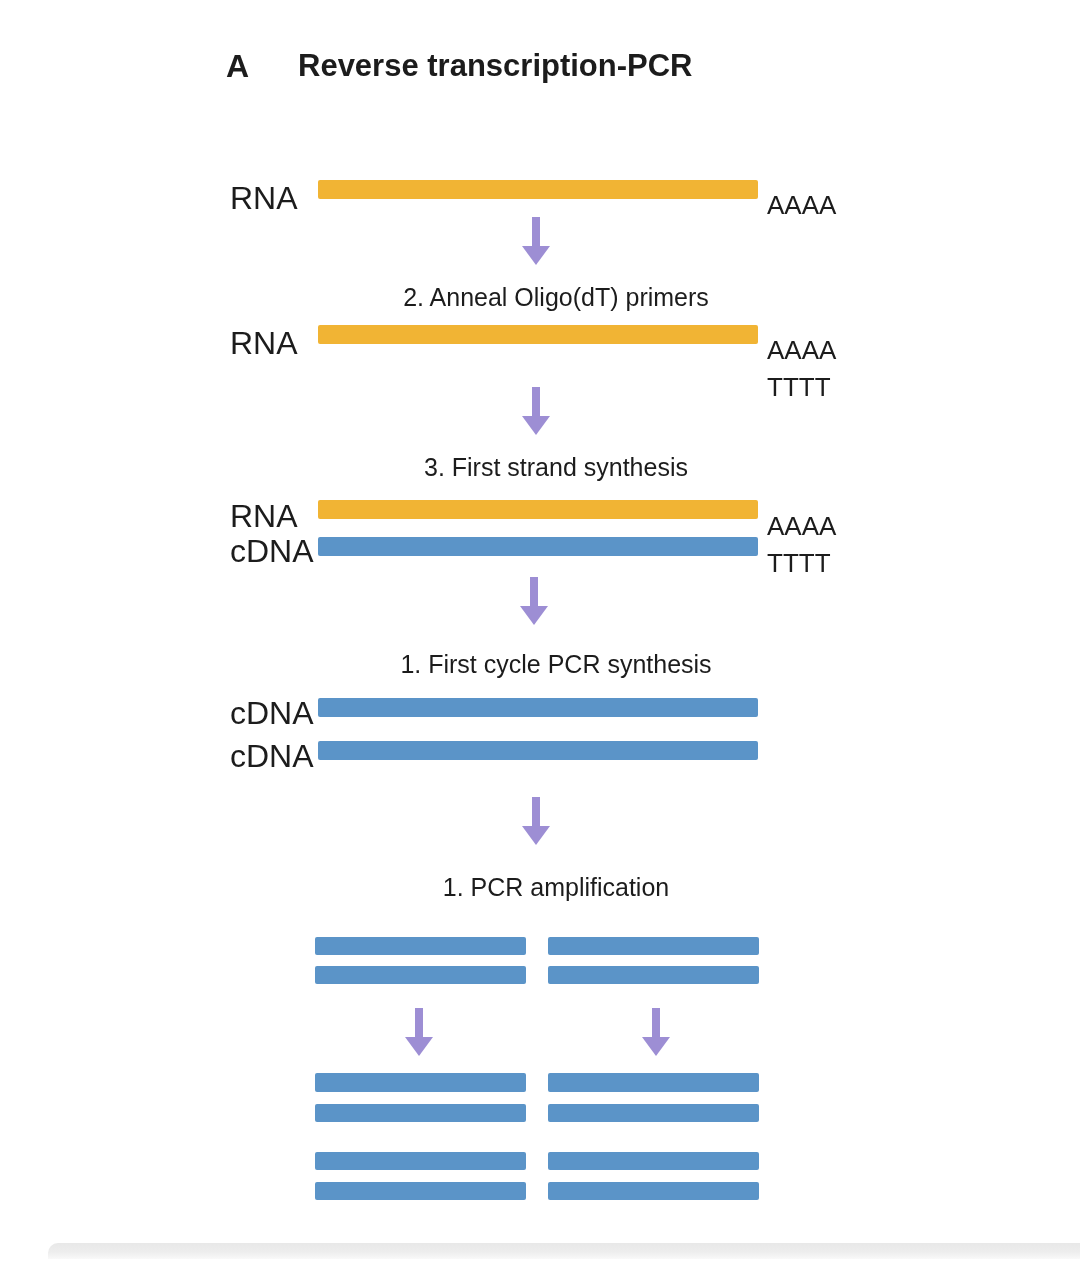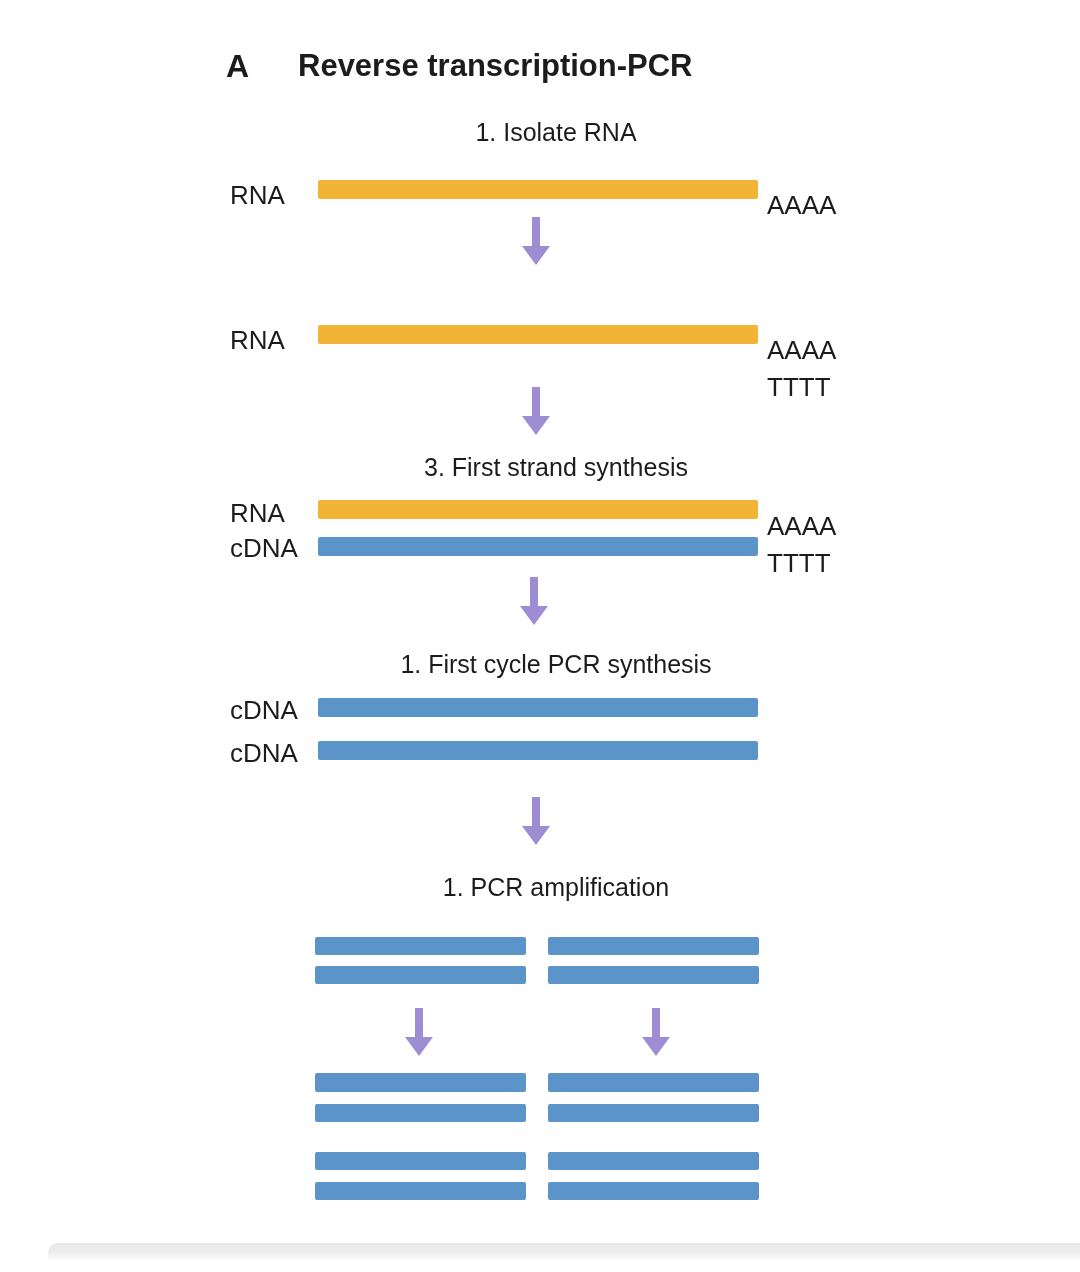--- a/index.html
+++ b/index.html
@@ -5,21 +5,21 @@
   html,body { margin:0; padding:0; background:#ffffff; }
   .canvas {
     position:relative; width:1080px; height:1272px; background:#ffffff;
     font-family:"Liberation Sans", sans-serif; color:var(--text-color,#1c1c1c);
     overflow:hidden;
   }
   .abs { position:absolute; }
   .panel-label { font-size:32px; font-weight:700; letter-spacing:.5px; }
   .diagram-title { font-size:31px; font-weight:700; width:500px; text-align:left; }
   .step-title { font-size:25px; font-weight:400; width:500px; text-align:center; }
-  .strand-label { font-size:26px; font-weight:400; }
+  .strand-label { font-size:32px; font-weight:400; }
   .tail-label { font-size:26px; font-weight:400;margin-top:16px; }
   .bar { border-radius:2px; }
   .bar-rna  { background:var(--rna-bar-color,#F1B434); }
   .bar-cdna { background:var(--cdna-bar-color,#5B94C8); }
   .full-bar { width:440px; height:19px; }
   .half-bar { width:211px; height:18px; }
   .arrow { width:28px; display:flex; flex-direction:column; align-items:center; }
   .arrow-stem { width:8px; height:29px; background:var(--arrow-color,#9D8ED4); }
   .arrow-head {
     width:0; height:0;
@@ -34,29 +34,29 @@
   }
 </style>
 </head>
 <body>
 
 <div class="canvas">
 
   <div class="abs panel-label" style="left:226px; top:48px;">A</div>
   <div class="abs diagram-title" style="left:298px; top:48px;">Reverse transcription-PCR</div>
 
-  <div class="abs step-title" style="left:306px; top:118px;">1. Isolate RNA</div>
   <div class="abs strand-label" style="left:230px; top:180px;">RNA</div>
   <div class="abs bar bar-rna full-bar" style="left:318px; top:180px;"></div>
   <div class="abs tail-label" style="left:767px; top:174px;">AAAA</div>
   <div class="abs arrow" style="left:522px; top:217px;">
     <div class="arrow-stem"></div>
     <div class="arrow-head"></div>
   </div>
 
+  <div class="abs step-title" style="left:306px; top:283px;">2. Anneal Oligo(dT) primers</div>
   <div class="abs strand-label" style="left:230px; top:325px;">RNA</div>
   <div class="abs bar bar-rna full-bar" style="left:318px; top:325px;"></div>
   <div class="abs tail-label" style="left:767px; top:319px;">AAAA</div>
   <div class="abs tail-label" style="left:767px; top:356px;">TTTT</div>
   <div class="abs arrow" style="left:522px; top:387px;">
     <div class="arrow-stem"></div>
     <div class="arrow-head"></div>
   </div>
 
   <div class="abs step-title" style="left:306px; top:453px;">3. First strand synthesis</div>

